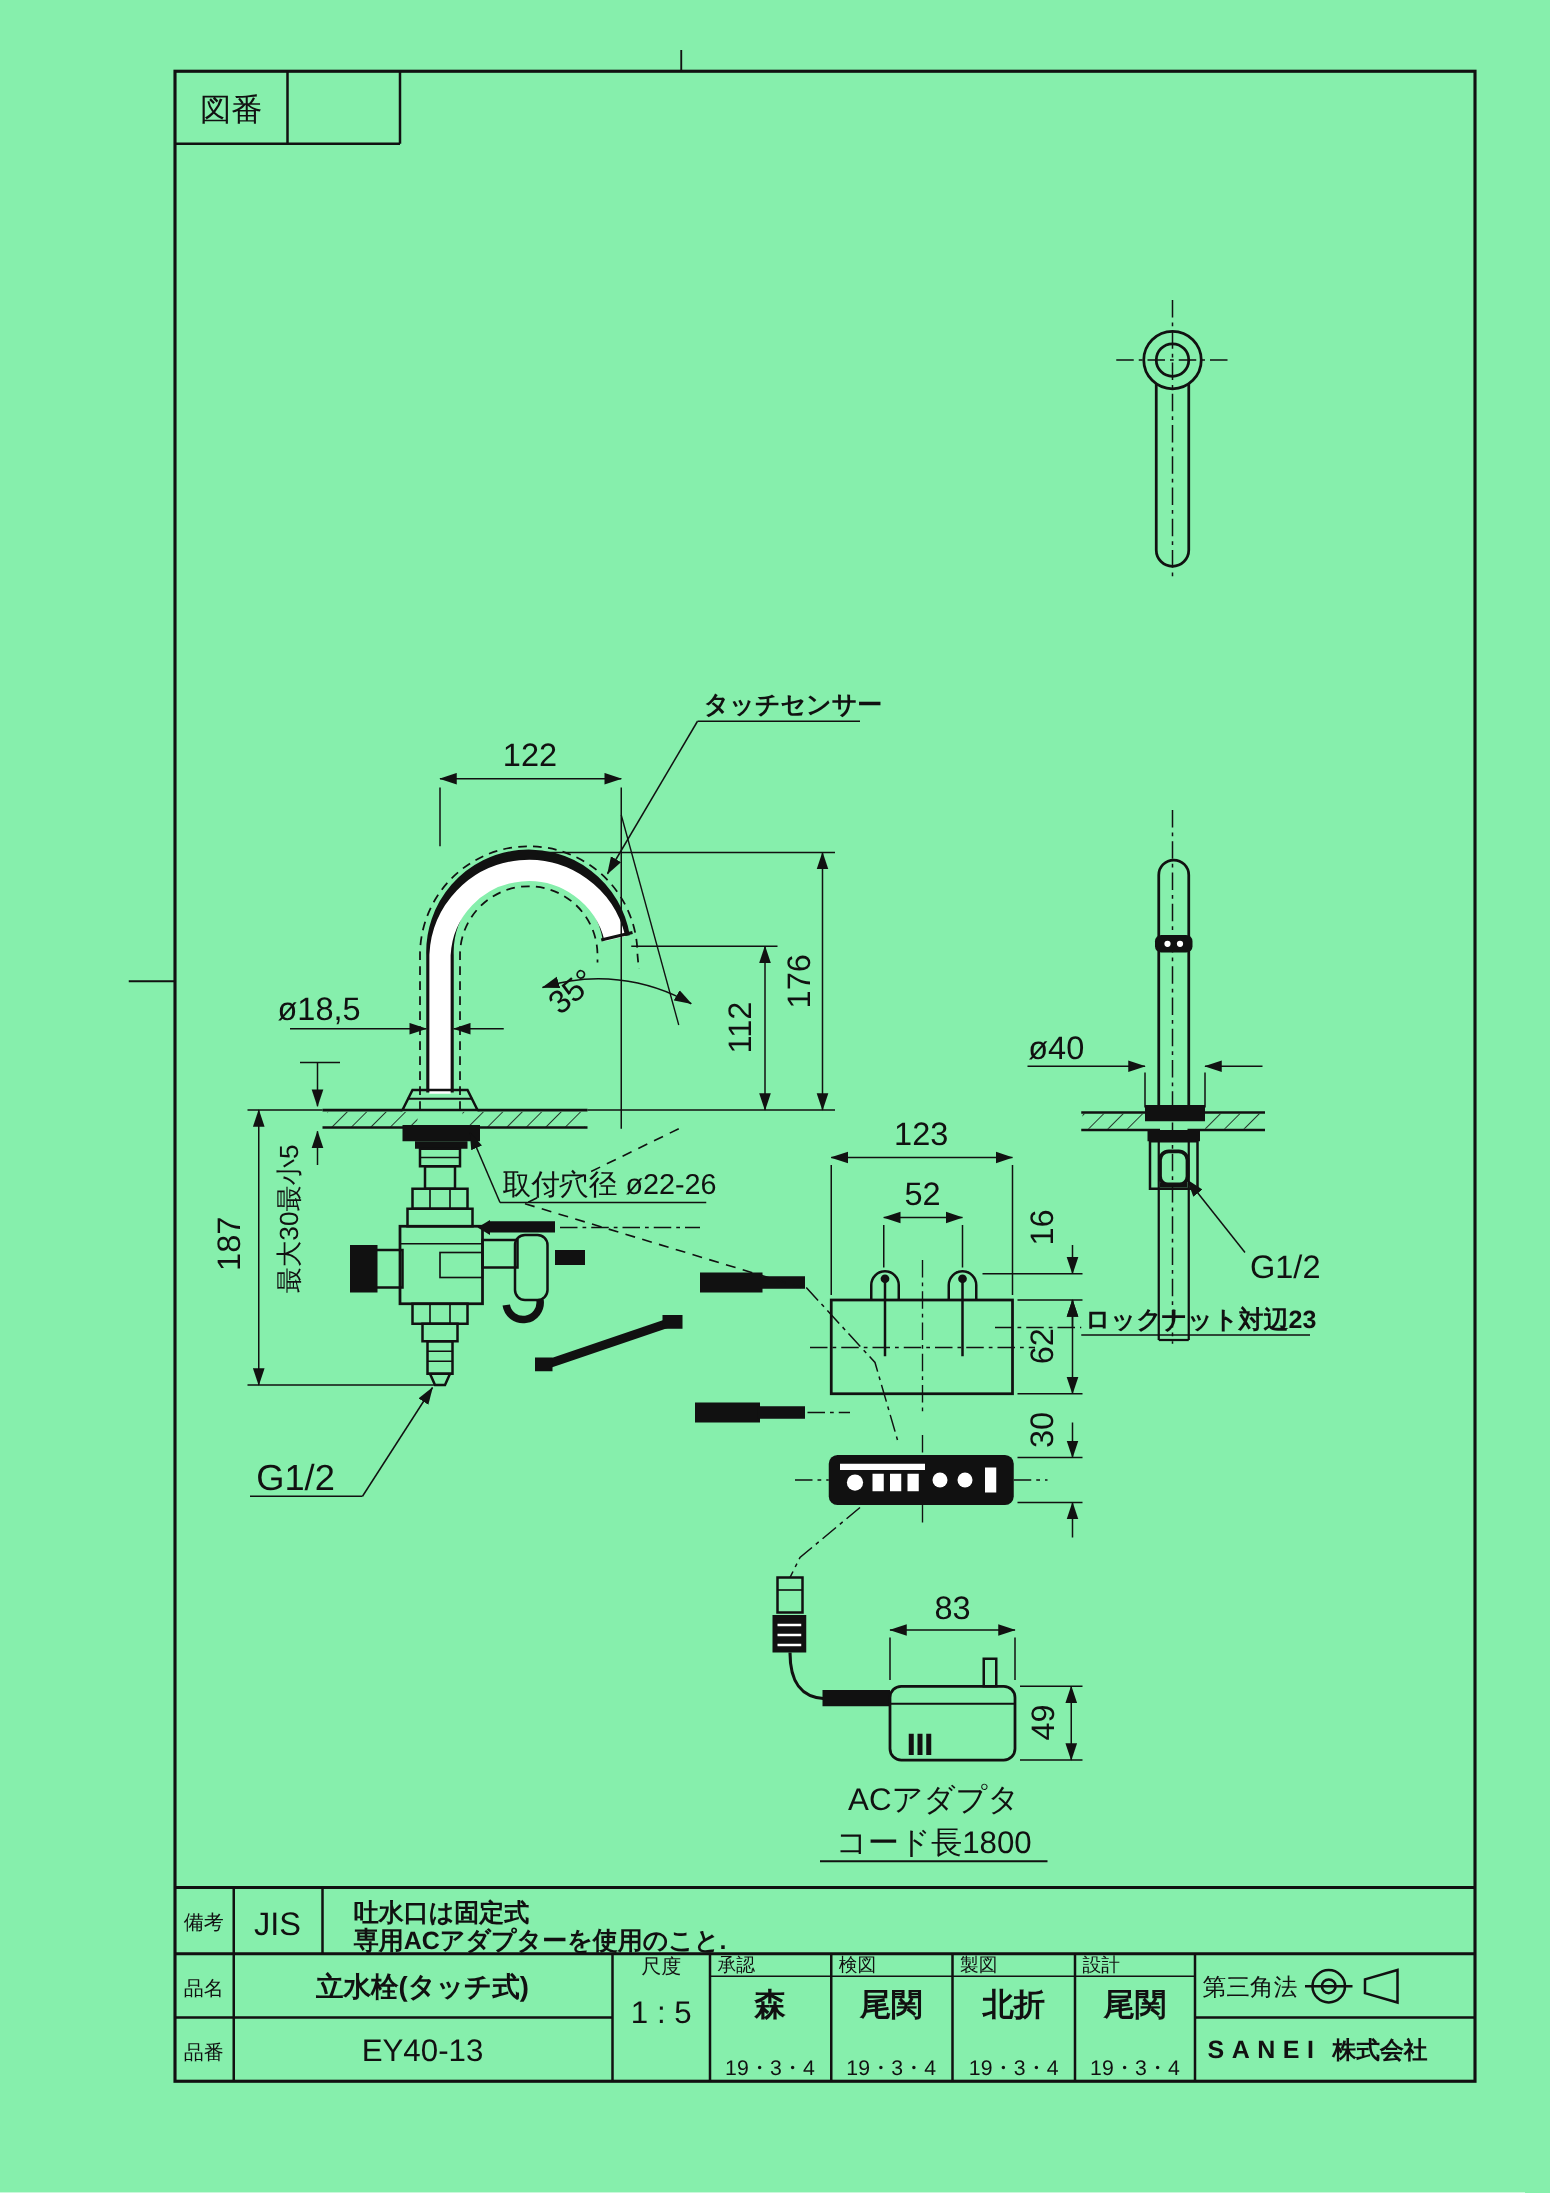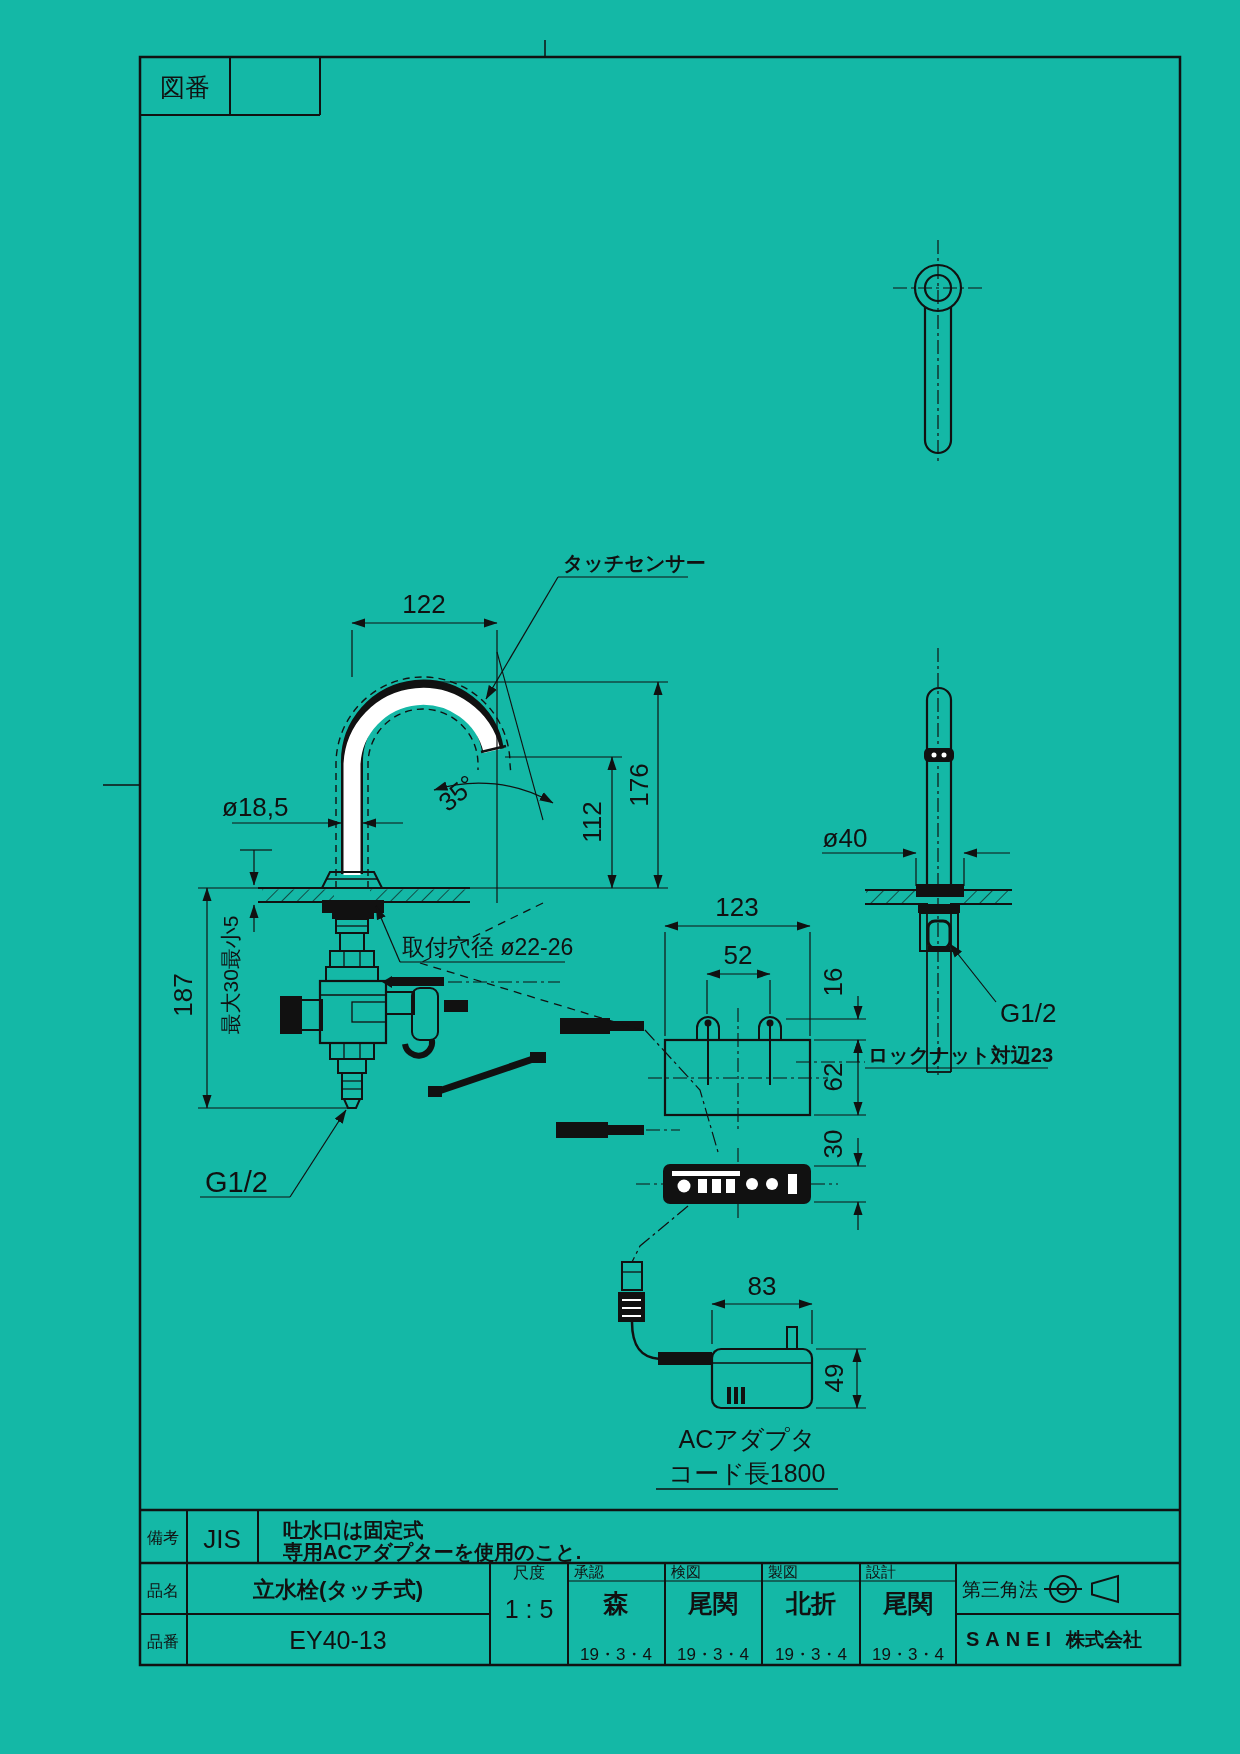--- a/index.html
+++ b/index.html
@@ -1,16 +1,16 @@
 <!DOCTYPE html>
 <html><head>
 <meta charset="utf-8">
 <style>
   html,body{margin:0;padding:0;background:#ffffff;}
-  #sheet{position:relative;width:1240px;height:1754px;background:#14b8a6;overflow:hidden;
+  #sheet{position:relative;width:1240px;height:1754px;background:#86efac;overflow:hidden;
          font-family:"Liberation Sans","DejaVu Sans",sans-serif;}
   svg{position:absolute;left:0;top:0;}
   svg text{fill:#111;}
   .dim{font-size:26px;}
   .tb-label{font-size:16px;}
 </style>
 </head>
 <body>
 <div id="sheet">
 

